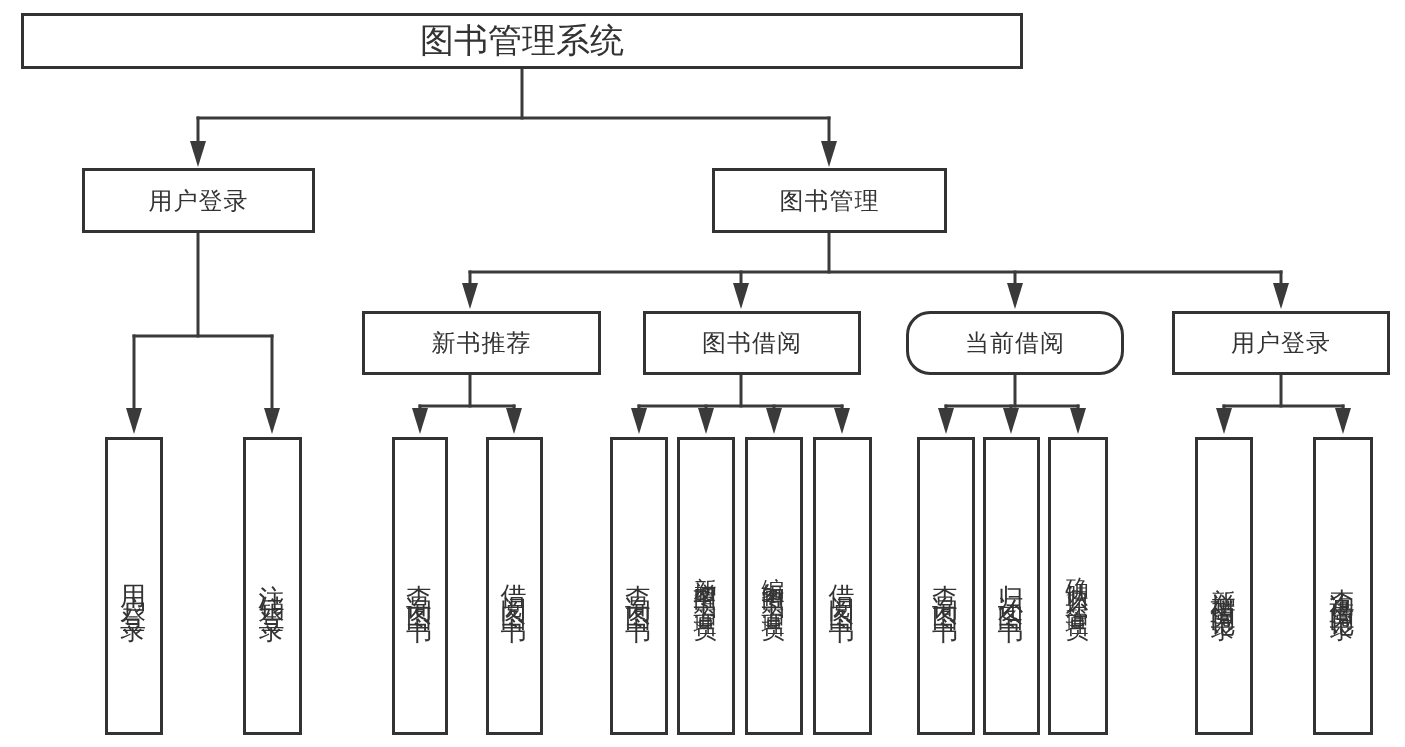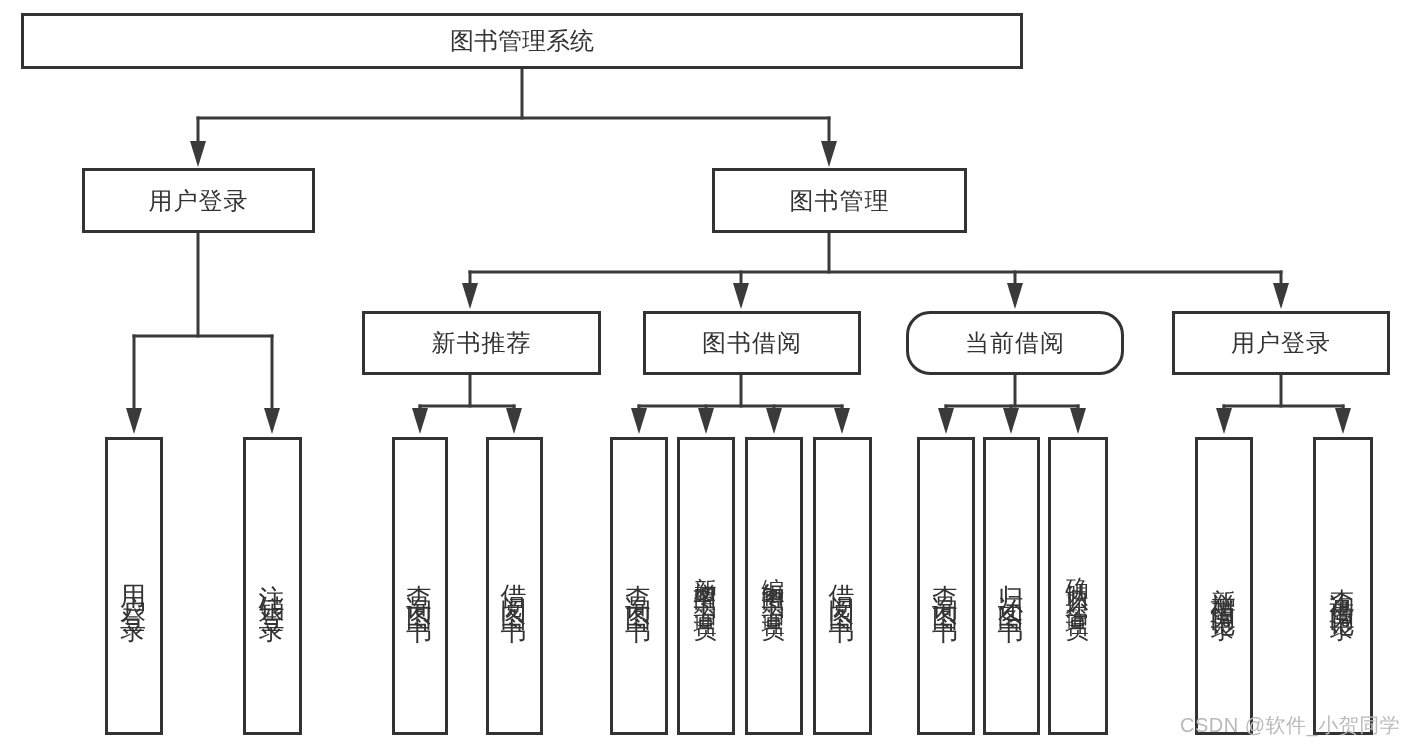--- a/index.html
+++ b/index.html
@@ -8,21 +8,21 @@
     font-family:"Liberation Sans",sans-serif;overflow:hidden;
   }
   #wires{position:absolute;left:0;top:0;z-index:1;}
   .box{
     position:absolute;z-index:2;box-sizing:border-box;
     border:3px solid #333333;background:#ffffff;color:#333333;
     display:flex;align-items:center;justify-content:center;
     text-align:center;
   }
   .hlabel{font-size:24px;letter-spacing:1px;}
-  .title{font-size:24px;align-items:center;}
+  .title{font-size:34px;align-items:center;}
   .vbox span{
     writing-mode:vertical-rl;text-orientation:mixed;
     color:#333333;white-space:nowrap;
   }
   .len4 span{font-size:26px;letter-spacing:11px;}
   .len6 span{font-size:25px;letter-spacing:6px;}
   .len9 span{font-size:23px;letter-spacing:6px;}
   .watermark{
     position:absolute;z-index:3;left:1180px;top:712px;width:216px;
     text-align:right;font-size:20px;color:#b9b9b9;letter-spacing:0.5px;
@@ -103,21 +103,21 @@
     </g>
   </svg>
 
   <div class="box title" style="left:21px;top:13px;width:1002px;height:56px;">
     <span>图书管理系统</span>
   </div>
 
   <div class="box hlabel" style="left:82px;top:168px;width:233px;height:65px;">
     <span>用户登录</span>
   </div>
-  <div class="box hlabel" style="left:712px;top:168px;width:255px;height:65px;">
+  <div class="box hlabel" style="left:712px;top:168px;width:235px;height:65px;">
     <span>图书管理</span>
   </div>
 
   <div class="box hlabel" style="left:362px;top:311px;width:239px;height:64px;">
     <span>新书推荐</span>
   </div>
   <div class="box hlabel" style="left:632px;top:311px;width:218px;height:64px;margin-left:11px;">
     <span>图书借阅</span>
   </div>
   <div class="box hlabel" style="left:906px;top:311px;width:218px;height:64px;border-radius:24px;">
@@ -164,14 +164,13 @@
     <span>确认归还（管理员）</span>
   </div>
 
   <div class="box vbox len6" style="left:1195px;top:437px;width:58px;height:298px;">
     <span>新增借阅记录</span>
   </div>
   <div class="box vbox len6" style="left:1313px;top:437px;width:60px;height:298px;">
     <span>查询借阅记录</span>
   </div>
 
-  <div class="watermark">CSDN @软件_小贺同学</div>
 </div>
 
 </body></html>

